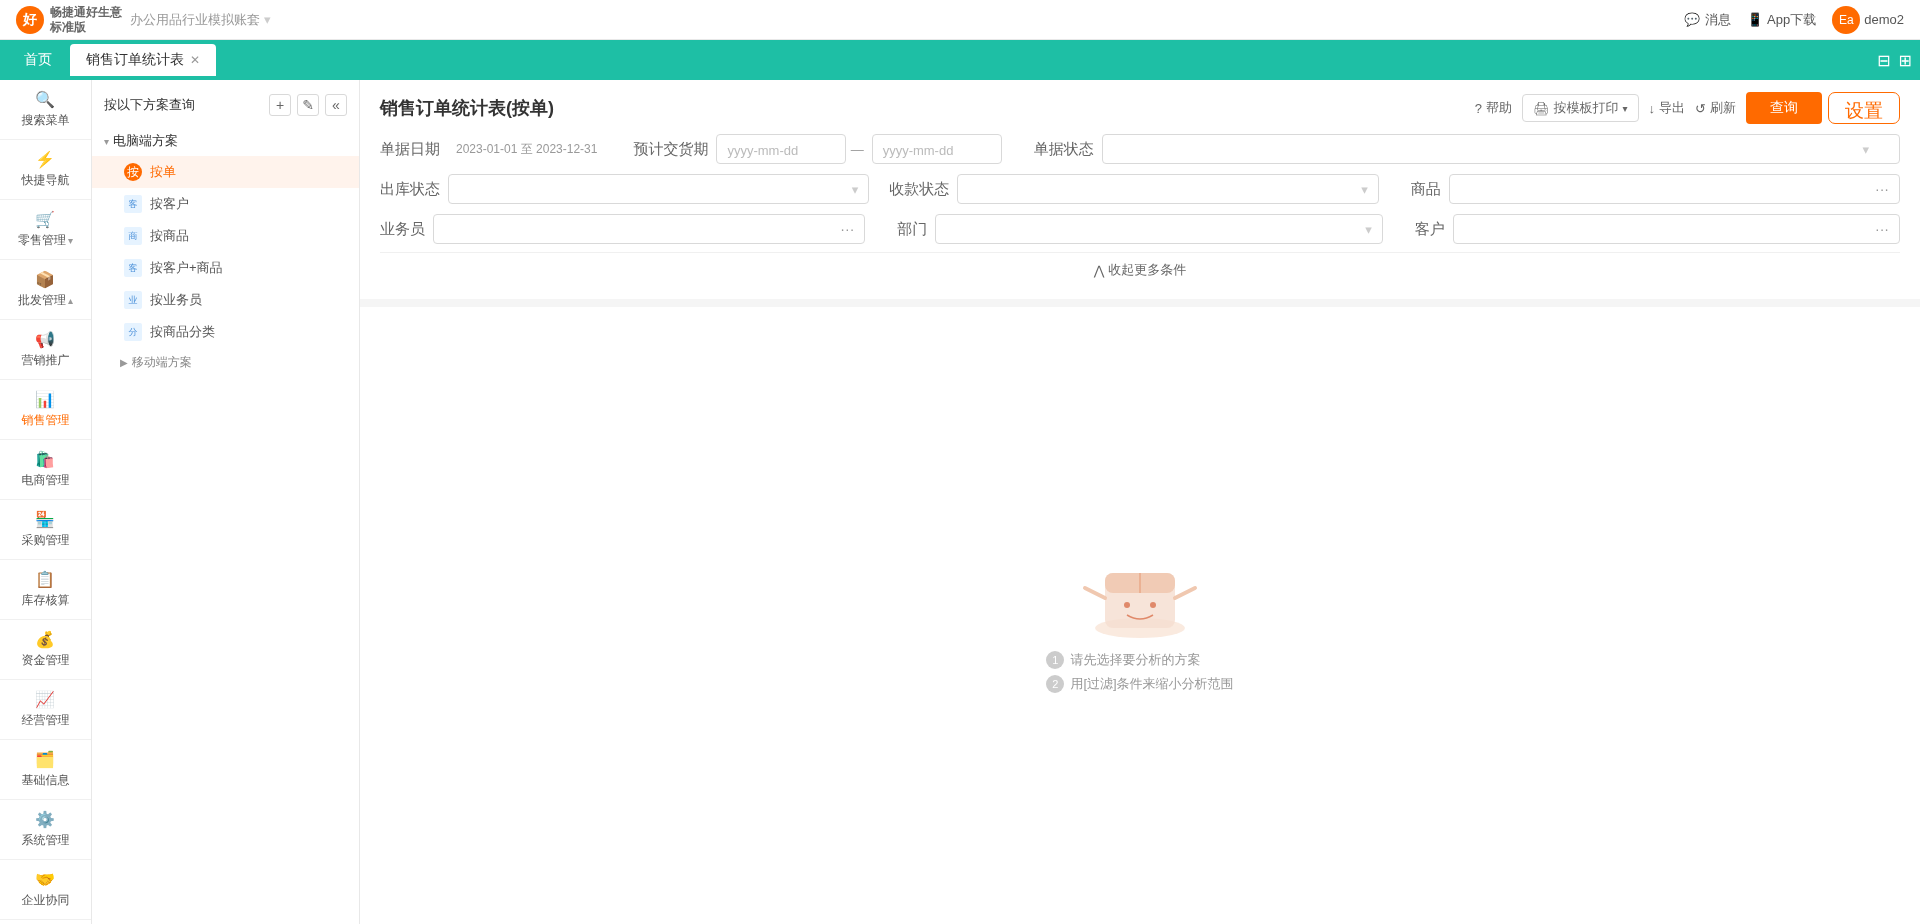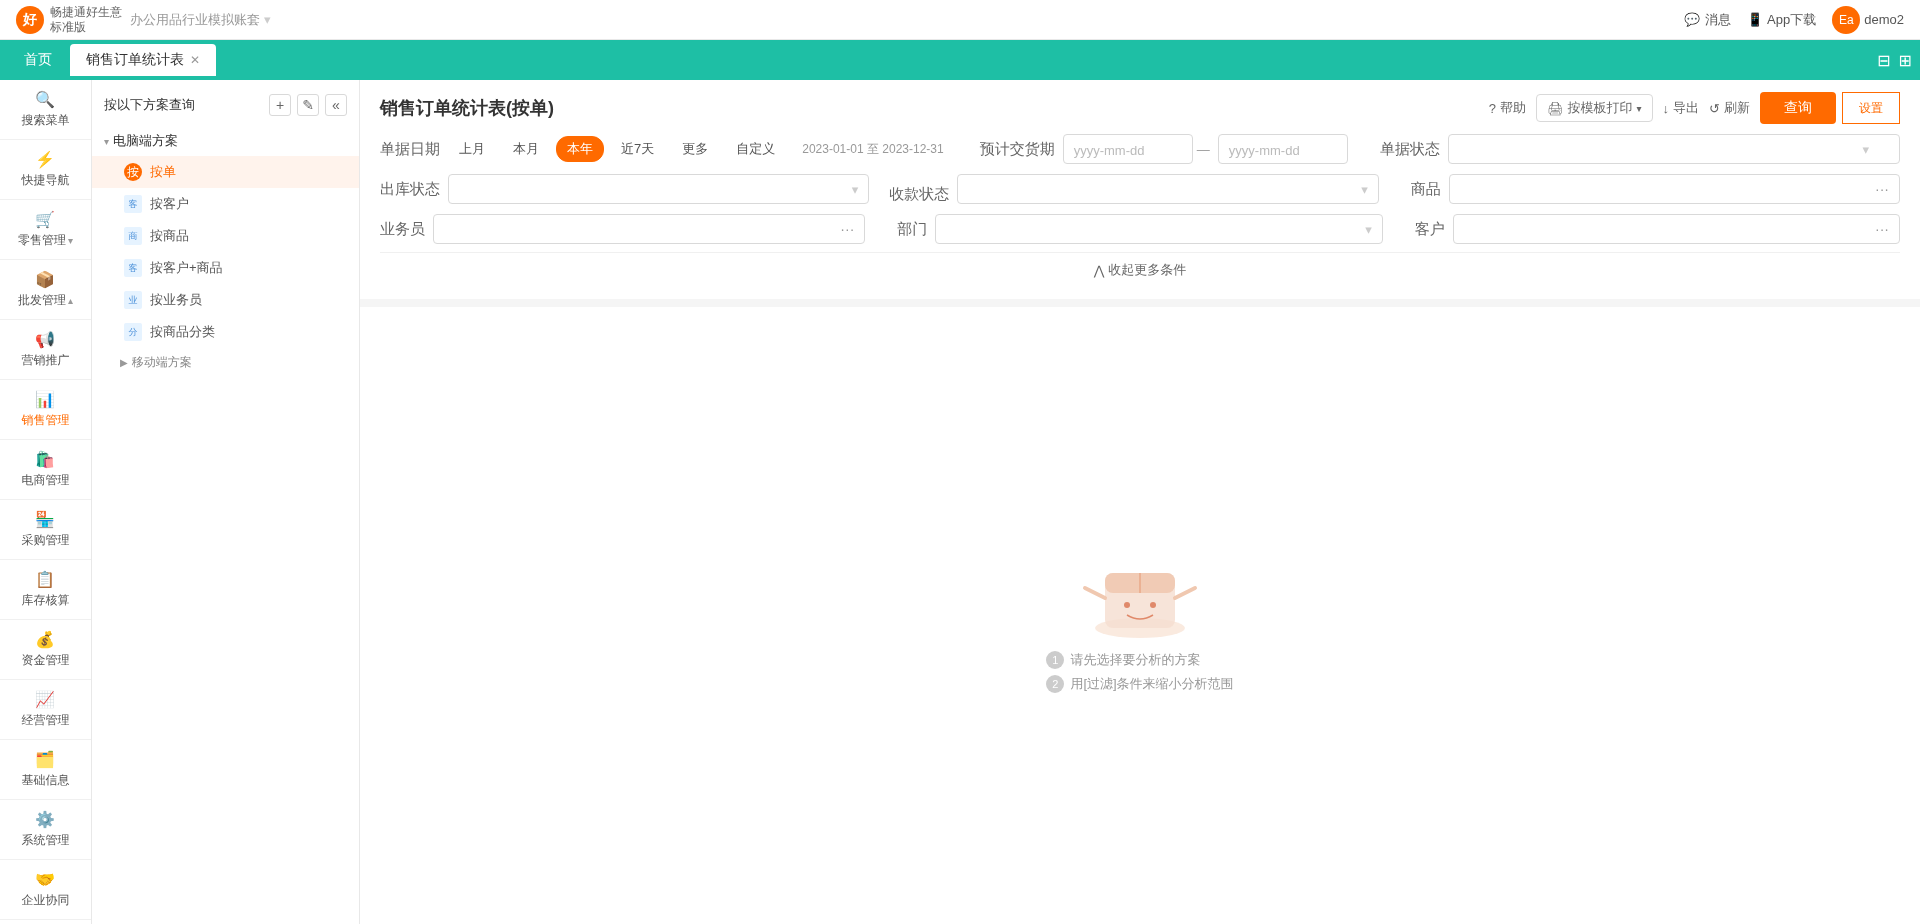--- a/index.html
+++ b/index.html
@@ -12,21 +12,21 @@
       display: flex;
       align-items: center;
       justify-content: space-between;
       padding: 0 16px;
       border-bottom: 1px solid #e8e8e8;
       flex-shrink: 0;
     }
     .top-header-left { display: flex; align-items: center; gap: 8px; }
     .logo-area { display: flex; align-items: center; gap: 6px; }
     .logo-icon { width: 28px; height: 28px; background: #ff6a00; border-radius: 50%; display: flex; align-items: center; justify-content: center; color: #fff; font-size: 14px; font-weight: bold; }
-    .logo-text { font-size: 12px; color: #666; line-height: 1.2; }
+    .logo-text { font-size: 12px; color: #666; line-height: 1.2; font-weight: bold; }
     .breadcrumb-area { display: flex; align-items: center; gap: 4px; color: #999; font-size: 13px; }
     .breadcrumb-arrow { color: #ccc; }
     .top-header-right { display: flex; align-items: center; gap: 16px; }
     .top-right-item { display: flex; align-items: center; gap: 4px; color: #555; font-size: 13px; cursor: pointer; }
     .user-avatar { width: 28px; height: 28px; border-radius: 50%; background: #ff6a00; display: flex; align-items: center; justify-content: center; color: #fff; font-size: 12px; }
 
     
     .tab-bar {
       height: 40px;
       background: #1ebfa5;
@@ -272,23 +272,23 @@
       border-radius: 4px;
       padding: 6px 24px;
       font-size: 14px;
       cursor: pointer;
       height: 32px;
     }
     .setting-btn {
       background: #fff;
       color: #ff6a00;
       border: 1px solid #ff6a00;
-      border-radius: 0;
+      border-radius: 7px;
       padding: 5px 16px;
-      font-size: 12px;
+      font-size: 19px;
       cursor: pointer;
       height: 32px;
     }
 
     .btn-group { display: flex; flex-direction: row; gap: 6px; }
 
     
     .empty-area {
       flex: 1;
       display: flex;
@@ -506,28 +506,20 @@
             <div class="btn-group">
               <button class="query-btn">查询</button>
               <button class="setting-btn">设置</button>
             </div>
           </div>
         </div>
 
         <div class="filter-row">
           <div class="filter-field">
             <span class="filter-label">单据日期</span>
-            <div class="date-filter">
-              <span class="date-btn">上月</span>
-              <span class="date-btn">本月</span>
-              <span class="date-btn active">本年</span>
-              <span class="date-btn">近7天</span>
-              <span class="date-btn">更多</span>
-              <span class="date-btn">自定义</span>
-            </div>
           </div>
           <div class="filter-field">
             <span class="date-range-text">2023-01-01 至 2023-12-31</span>
           </div>
 
           <div class="filter-field" style="margin-left:20px;">
             <span class="filter-label">预计交货期</span>
             <div class="date-input-area">
               <div class="date-input-box">
                 <span style="color:#bbb;">yyyy-mm-dd</span>
@@ -553,21 +545,21 @@
         </div>
 
         <div class="filter-row">
           <div class="filter-col">
             <span class="filter-label">出库状态</span>
             <div class="filter-col-select">
               <span style="color:#bbb;"></span>
               <span style="color:#ccc;">▾</span>
             </div>
           </div>
-          <div class="filter-col" style="margin-left:4px;align-items:flex-end;">
+          <div class="filter-col" style="margin-left:4px;">
             <span class="filter-label">收款状态</span>
             <div class="filter-col-select">
               <span style="color:#bbb;"></span>
               <span style="color:#ccc;">▾</span>
             </div>
           </div>
           <div class="filter-col" style="margin-left:16px;">
             <span class="filter-label">商品</span>
             <div class="filter-col-select">
               <span style="color:#bbb;"></span>

